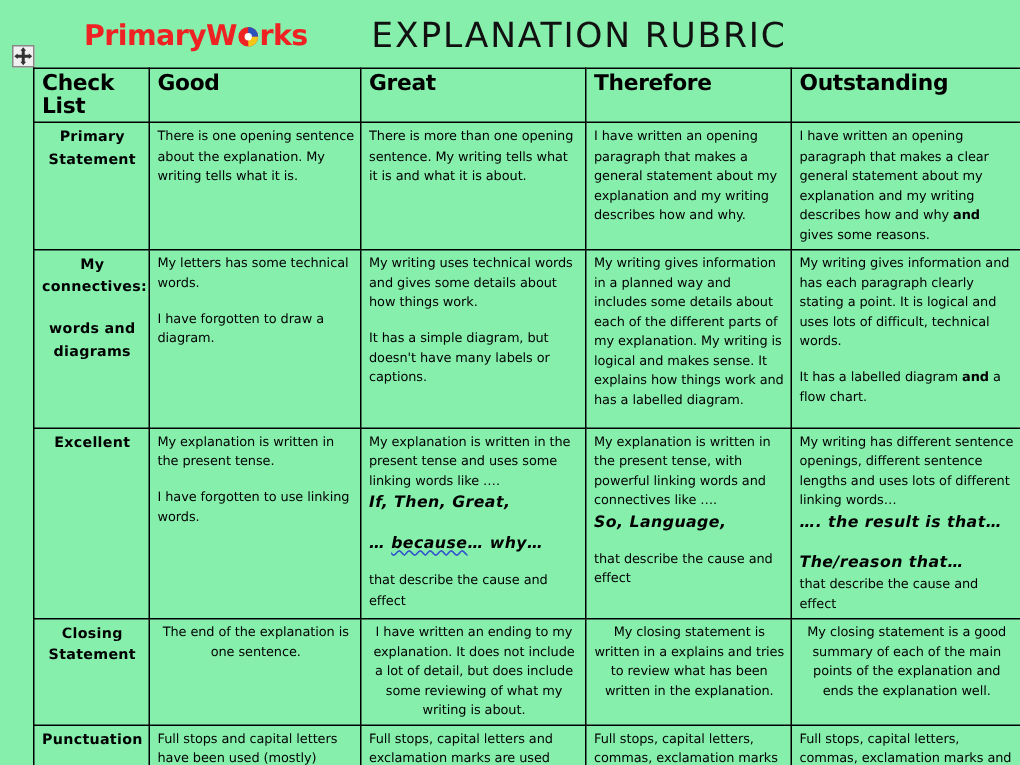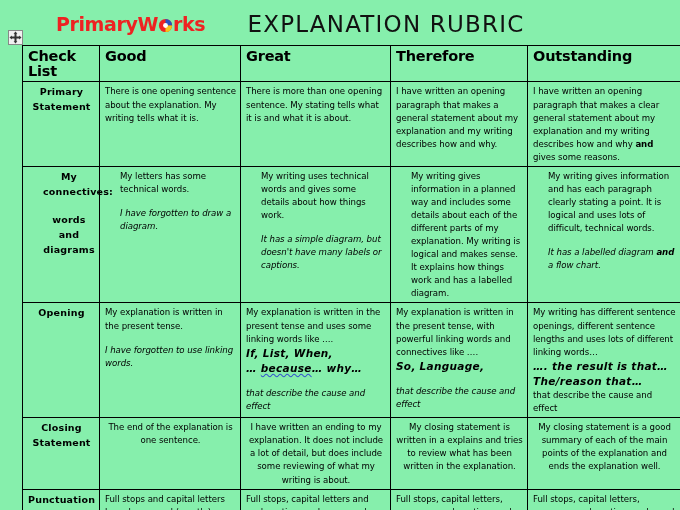--- a/index.html
+++ b/index.html
@@ -105,42 +105,42 @@
   }
   .rowhead .gap { display: block; height: 14px; }
 
   .cell {
     font-family: "DejaVu Sans", sans-serif;
     font-size: 8.6px;
     line-height: 1.52;
     letter-spacing: -0.05px;
   }
   .cell p { margin: 0 0 0 0; }
-  .cell p.sp { margin-top: 11px; font-style: italic; }
+  .cell p.sp { margin-top: 11px; }
   .cell b { font-weight: bold; }
   .phrase {
     font-style: italic;
     font-weight: bold;
     font-size: 10.5px;
     letter-spacing: 0.3px;
     line-height: 1.45;
     margin: 2px 0 0 0;
   }
-  .phrase.tight { margin-top: 0; }
+  .phrase.tight { margin-top: 12px; }
   .squig {
     text-decoration: underline;
     text-decoration-style: wavy;
     text-decoration-color: #3355cc;
     text-underline-offset: 1px;
   }
 
   
   tr.r-head td, tr.r-head th { height: 33px; }
   tr.r-open  td { height: 75px; }
-  tr.r-expl  td { height: 119px; padding-left: 20px; }
+  tr.r-expl  td { height: 119px; }
   tr.r-lang  td { height: 109px; }
   tr.r-close td { height: 68px; text-align: center; }
   tr.r-punc  td { height: 61px; }
 </style>
 </head>
 <body>
 
 <div id="page">
 
   <div class="banner">
@@ -189,21 +189,21 @@
 
       <tr class="r-open">
         <td class="rowhead">
           <span>Primary</span><br>
           <span>Statement</span>
         </td>
         <td class="cell">
           <p>There is one opening sentence about the explanation. My writing tells what it is.</p>
         </td>
         <td class="cell">
-          <p>There is more than one opening sentence.  My stating tells what it is and what it is about.</p>
+          <p>There is more than one opening sentence.  My writing tells what it is and what it is about.</p>
         </td>
         <td class="cell">
           <p>I have written an opening paragraph that makes a general statement about my explanation and my writing describes how and why.</p>
         </td>
         <td class="cell">
           <p><span>I have written an opening paragraph that makes a clear general statement about my explanation and my writing describes how and why </span><b>and</b><span> gives some reasons.</span></p>
         </td>
       </tr>
 
       <tr class="r-expl">
@@ -225,28 +225,28 @@
         <td class="cell">
           <p>My writing gives information in a planned way and includes some details about each of the different parts of my explanation. My writing is logical and makes sense.   It explains how things work and has a labelled diagram.</p>
         </td>
         <td class="cell">
           <p>My writing gives information and has each paragraph clearly stating a point.  It is logical and uses lots of difficult, technical words.</p>
           <p class="sp"><span>It has a labelled diagram </span><b>and</b><span> a flow chart.</span></p>
         </td>
       </tr>
 
       <tr class="r-lang">
-        <td class="rowhead">Opening</td>
+        <td class="rowhead">Excellent</td>
         <td class="cell">
           <p>My explanation is written in the present tense.</p>
           <p class="sp">I have forgotten to use linking words.</p>
         </td>
         <td class="cell">
           <p>My explanation is written in the present tense and uses some linking words like ….</p>
-          <p class="phrase">If,  List,  When,</p>
+          <p class="phrase">If,  Then,  Great,</p>
           <p class="phrase tight"><span>… </span><span class="squig">because</span><span>…   why…</span></p>
           <p class="sp">that describe the cause and effect</p>
         </td>
         <td class="cell">
           <p>My explanation is written in the present tense, with powerful linking words and connectives like ….</p>
           <p class="phrase">So,  Language,</p>
           <p class="sp">that describe the cause and effect</p>
         </td>
         <td class="cell">
           <p>My writing has different sentence openings, different sentence lengths and uses lots of different linking words…</p>

